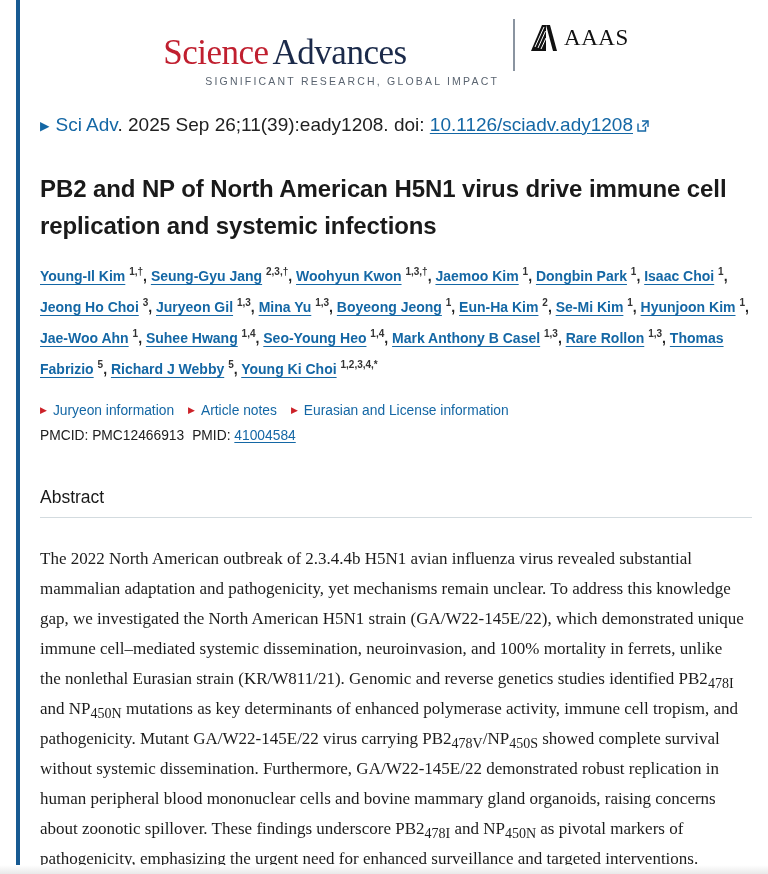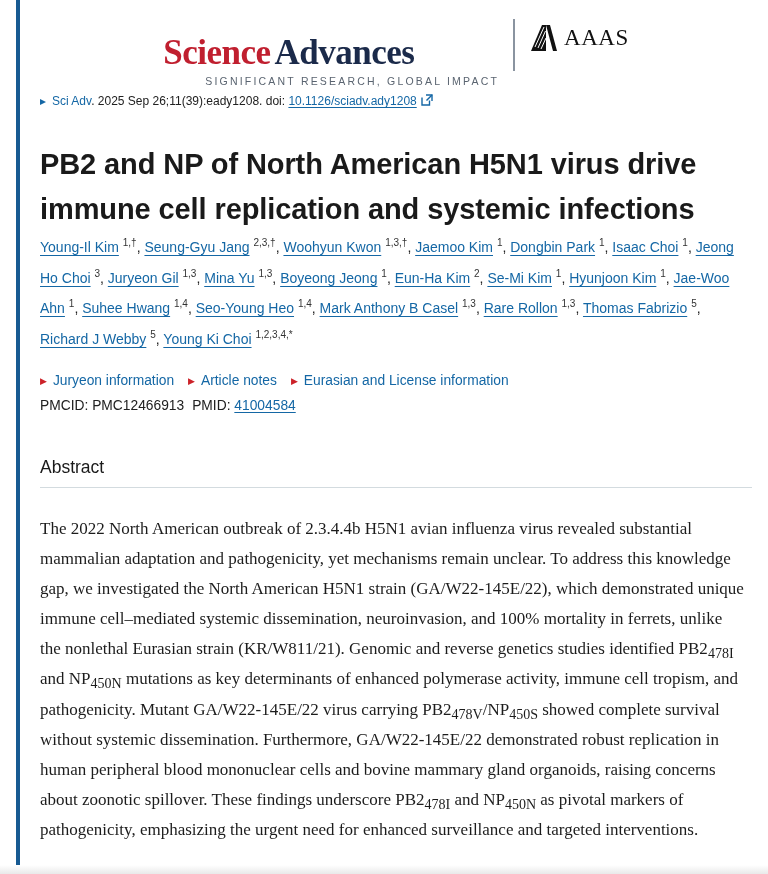--- a/index.html
+++ b/index.html
@@ -25,47 +25,47 @@
   .page{
     position:absolute;left:20px;top:0;width:736px;height:874px;
     padding:10px 4px 0 20px;
   }
   
   .masthead{
     display:flex;justify-content:center;align-items:center;
     margin-top:2px;height:66px;gap:14px;
   }
   .wordmark-block{display:flex;flex-direction:column;}
-  .wordmark{font-family:"Liberation Serif",serif;font-weight:700;font-size:35px;line-height:1;letter-spacing:-0.5px;margin-top:32px;}
+  .wordmark{font-family:"Liberation Serif",serif;font-weight:400;font-size:35px;line-height:1;letter-spacing:-0.5px;margin-top:32px;}
   .wordmark .science{color:var(--science_red);}
   .wordmark .advances{color:var(--advances_navy);margin-left:4px;}
   .tagline{
     margin-top:5px;font-size:10.5px;letter-spacing:2.2px;color:var(--tagline_gray);
     font-weight:400;
     margin-left:42px;
   }
   .masthead-divider{width:2px;height:52px;background:#8a94a0;}
   .aaas{display:flex;align-items:center;gap:5px;margin-top:-14px;}
   .aaas-mark{display:block;}
   .aaas-text{font-family:"Liberation Serif",serif;font-size:23px;color:#111;letter-spacing:0.5px;}
   
-  .citation{margin-top:16px;font-size:12px;color:var(--text_dark);}
+  .citation{margin-top:36px;font-size:19px;color:var(--text_dark);}
   .tri{color:var(--link_blue);font-size:0.65em;vertical-align:1.5px;margin-right:6px;}
   .tri.red{color:var(--marker_red);}
   a{color:var(--link_blue);text-decoration:none;cursor:pointer;}
   a.u{text-decoration:underline;text-underline-offset:2px;text-decoration-thickness:1px;}
   .ext-icon{display:inline-block;vertical-align:-1px;margin-left:4px;}
   
   .article-title{
-    margin-top:34px;font-size:29px;font-weight:700;line-height:1.55;
+    margin-top:34px;font-size:24px;font-weight:700;line-height:1.55;
     color:#1a1a1a;max-width:706px;letter-spacing:-0.1px;
   }
   
   .authors{
-    margin-top:0;font-size:14px;line-height:2.2;max-width:712px;color:var(--text_dark);
+    margin-top:17px;font-size:14px;line-height:2.2;max-width:712px;color:var(--text_dark);font-weight:bold;
   }
   .authors a{ text-decoration:underline;text-underline-offset:2.5px;text-decoration-thickness:1px;}
   .authors sup{font-size:10px;color:#333;line-height:0;}
   
   .meta-links{margin-top:18px;font-size:13.8px;display:flex;gap:14px;}
   .meta-links a{color:var(--link_blue);}
   
   .ids{margin-top:10px;font-size:13.8px;color:var(--text_dark);}
   .ids .gap{display:inline-block;width:8px;}
   

